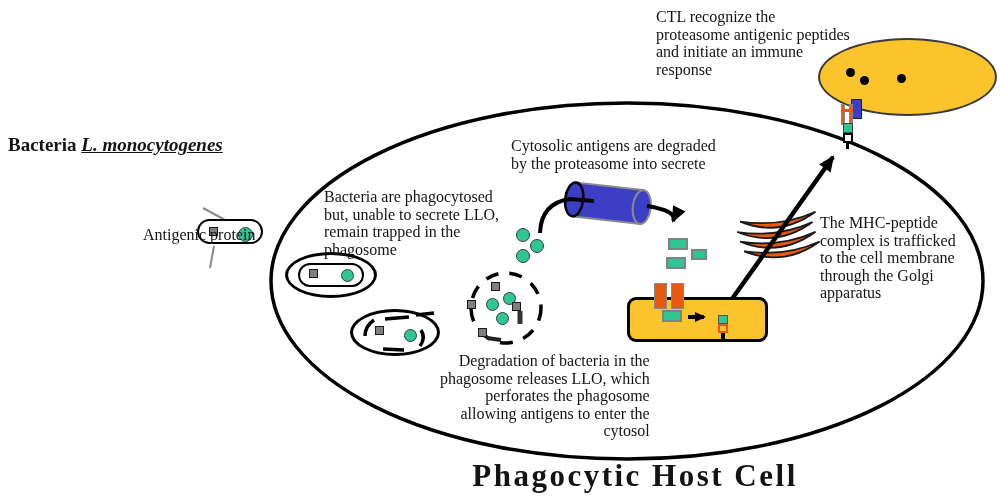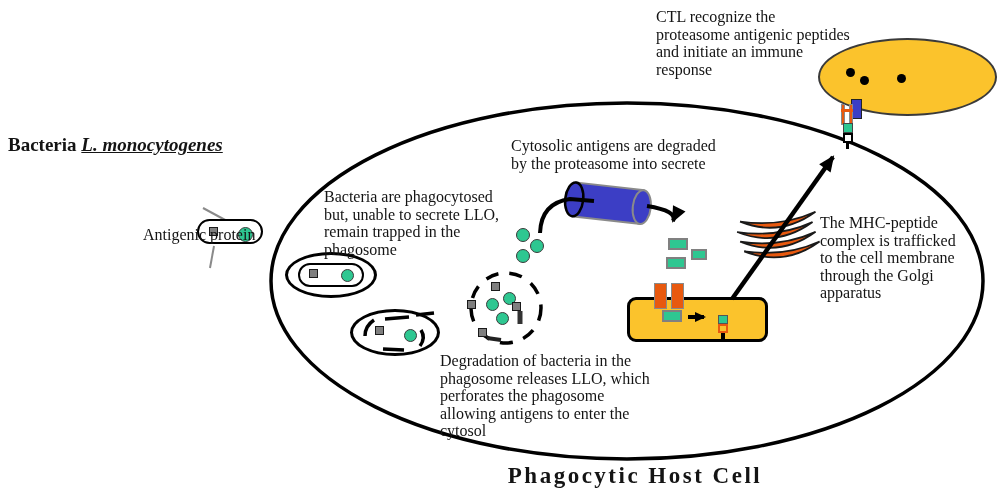--- a/index.html
+++ b/index.html
@@ -6,21 +6,21 @@
   #stage{position:relative;width:1000px;height:503px;background:#fff;overflow:hidden;
          font-family:"Liberation Serif",serif;}
   svg.layer{position:absolute;left:0;top:0;pointer-events:none;}
   #layerA{z-index:1;}
   .shape{position:absolute;z-index:2;}
   #layerB{z-index:3;}
   .txt{position:absolute;z-index:4;font-size:16px;line-height:17.5px;color:#141414;
        white-space:pre-line;}
   .heading{font-size:19px;font-weight:bold;white-space:normal;}
   .heading .species{font-style:italic;text-decoration:underline;}
-  .title{font-size:23px;font-weight:bold;letter-spacing:2.5px;text-align:center;}
+  .title{font-size:31px;font-weight:bold;letter-spacing:2.5px;text-align:center;}
   .ellipse{border-radius:50%;box-sizing:border-box;}
   .pill{box-sizing:border-box;background:#fff;}
   .sq{position:absolute;z-index:2;width:9px;height:9px;background:var(--llo-gray);
       border:1px solid #1a1a1a;box-sizing:border-box;}
   .dot{position:absolute;z-index:2;background:var(--antigen-green);
        border:1.5px solid #3a3a3a;border-radius:50%;box-sizing:border-box;}
   .pep{position:absolute;z-index:2;background:var(--antigen-green);
        border:2px solid #808080;box-sizing:border-box;}
   .obar{position:absolute;z-index:2;background:var(--golgi-orange);
         border:1.5px solid #8a8a8a;box-sizing:border-box;}
@@ -148,21 +148,21 @@
 
 
   <div class="txt" style="left:324px;top:188px;">Bacteria are phagocytosed
 but, unable to secrete LLO,
 remain trapped in the
 phagosome</div>
 
   <div class="txt" style="left:511px;top:137px;">Cytosolic antigens are degraded
 by the proteasome into secrete</div>
 
-  <div class="txt" style="left:440px;top:352px;">Degradation of bacteria in the
+  <div class="txt" style="left:440px;top:352px;text-align:right;">Degradation of bacteria in the
 phagosome releases LLO, which
 perforates the phagosome
 allowing antigens to enter the
 cytosol</div>
 
 
   <div class="txt" style="left:820px;top:214px;">The MHC-peptide
 complex is trafficked
 to the cell membrane
 through the Golgi

